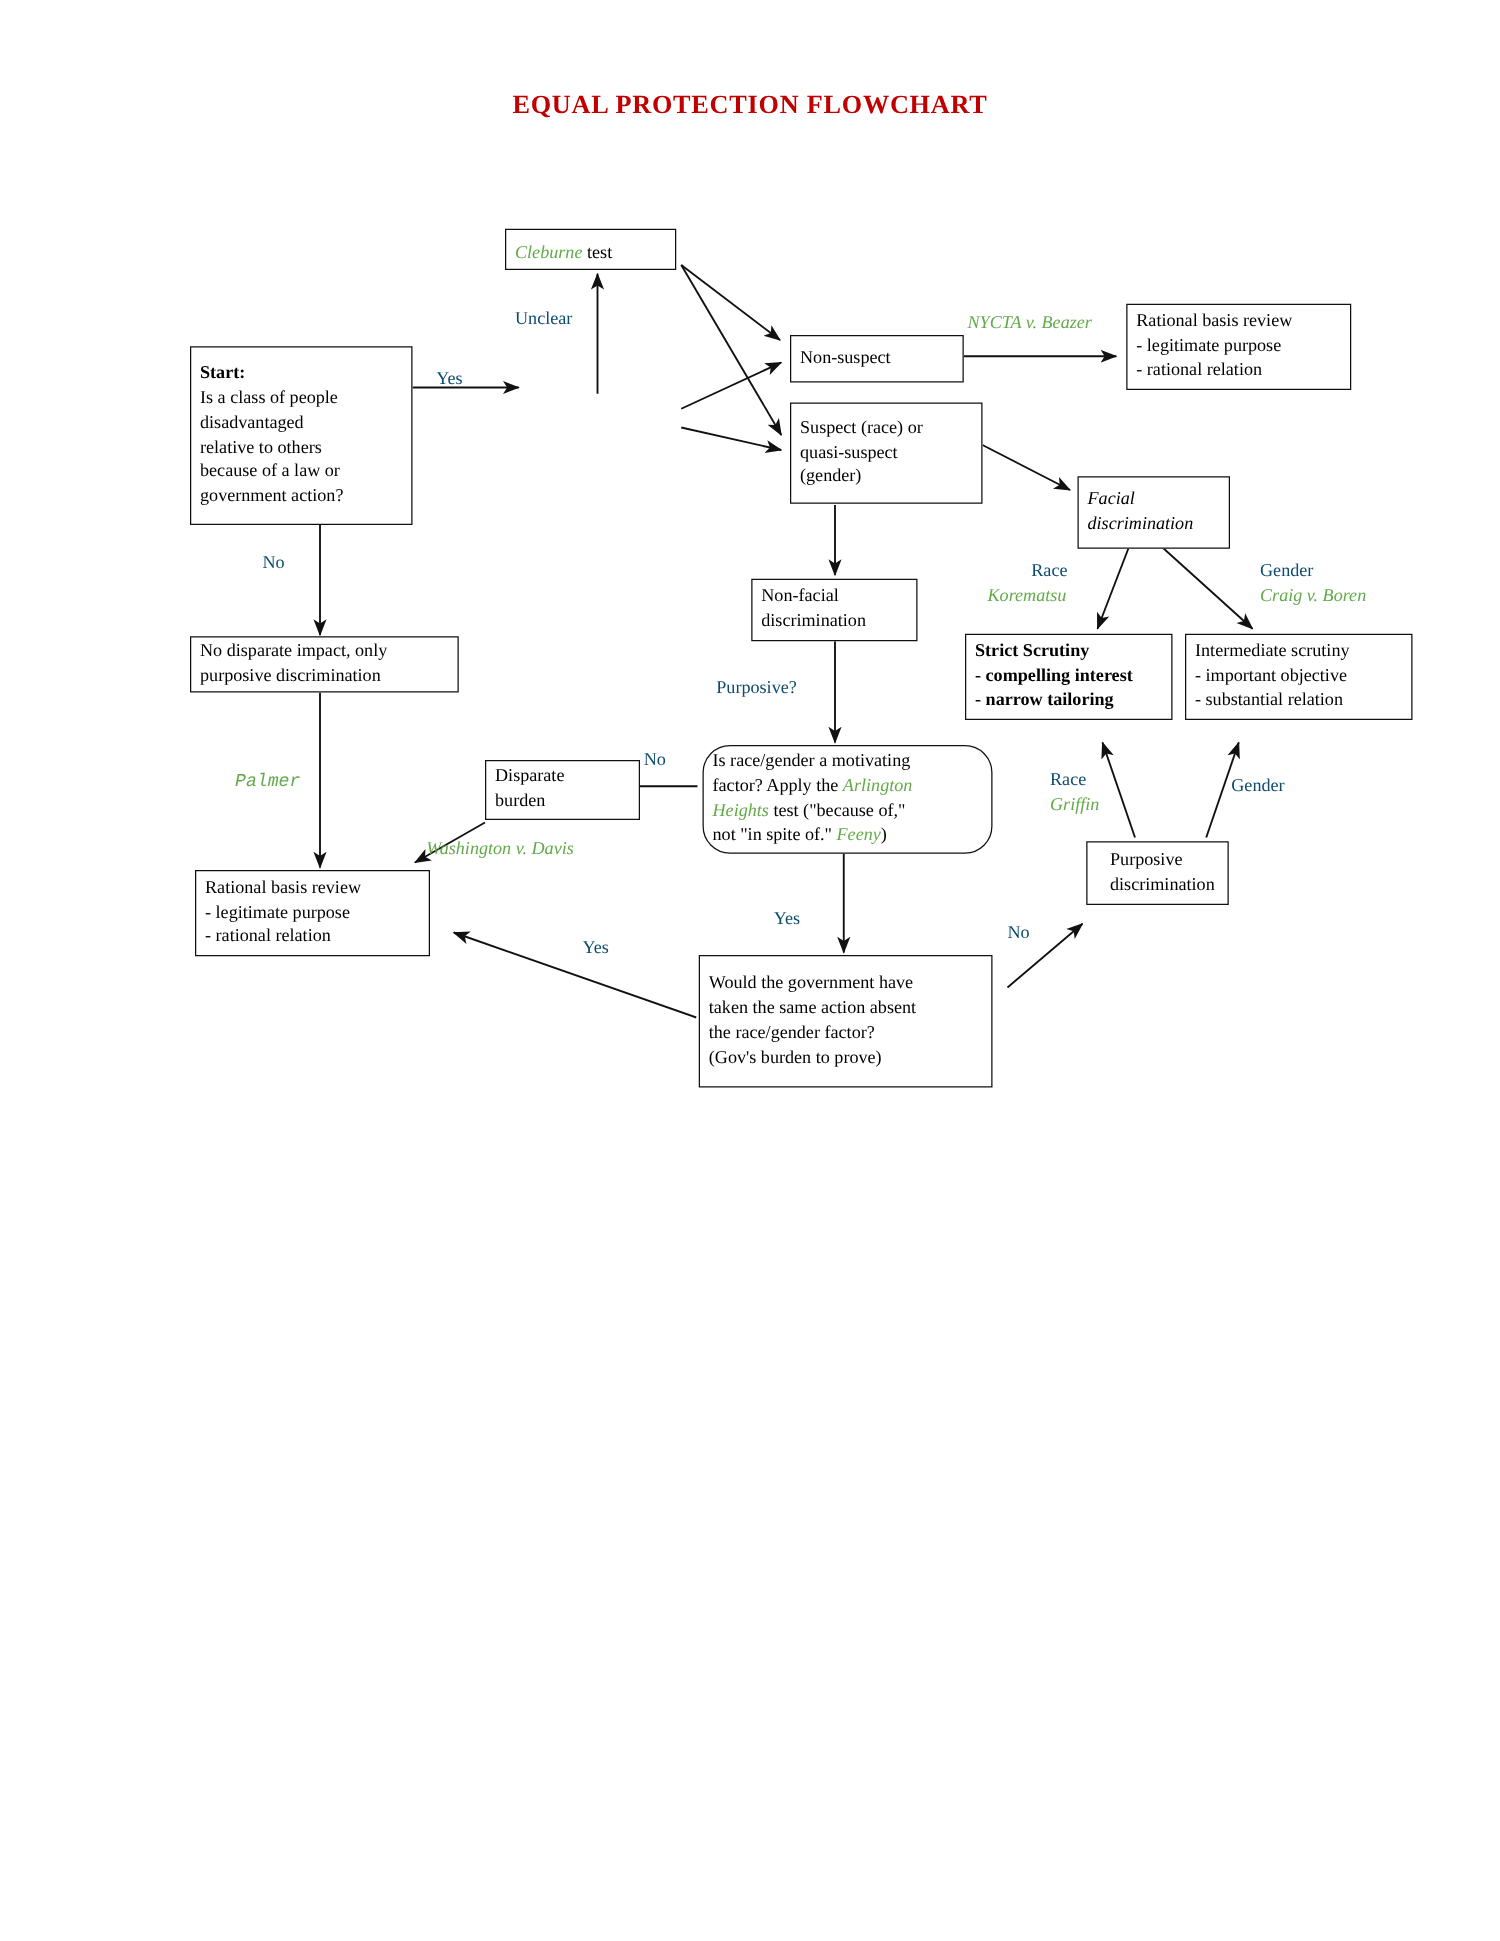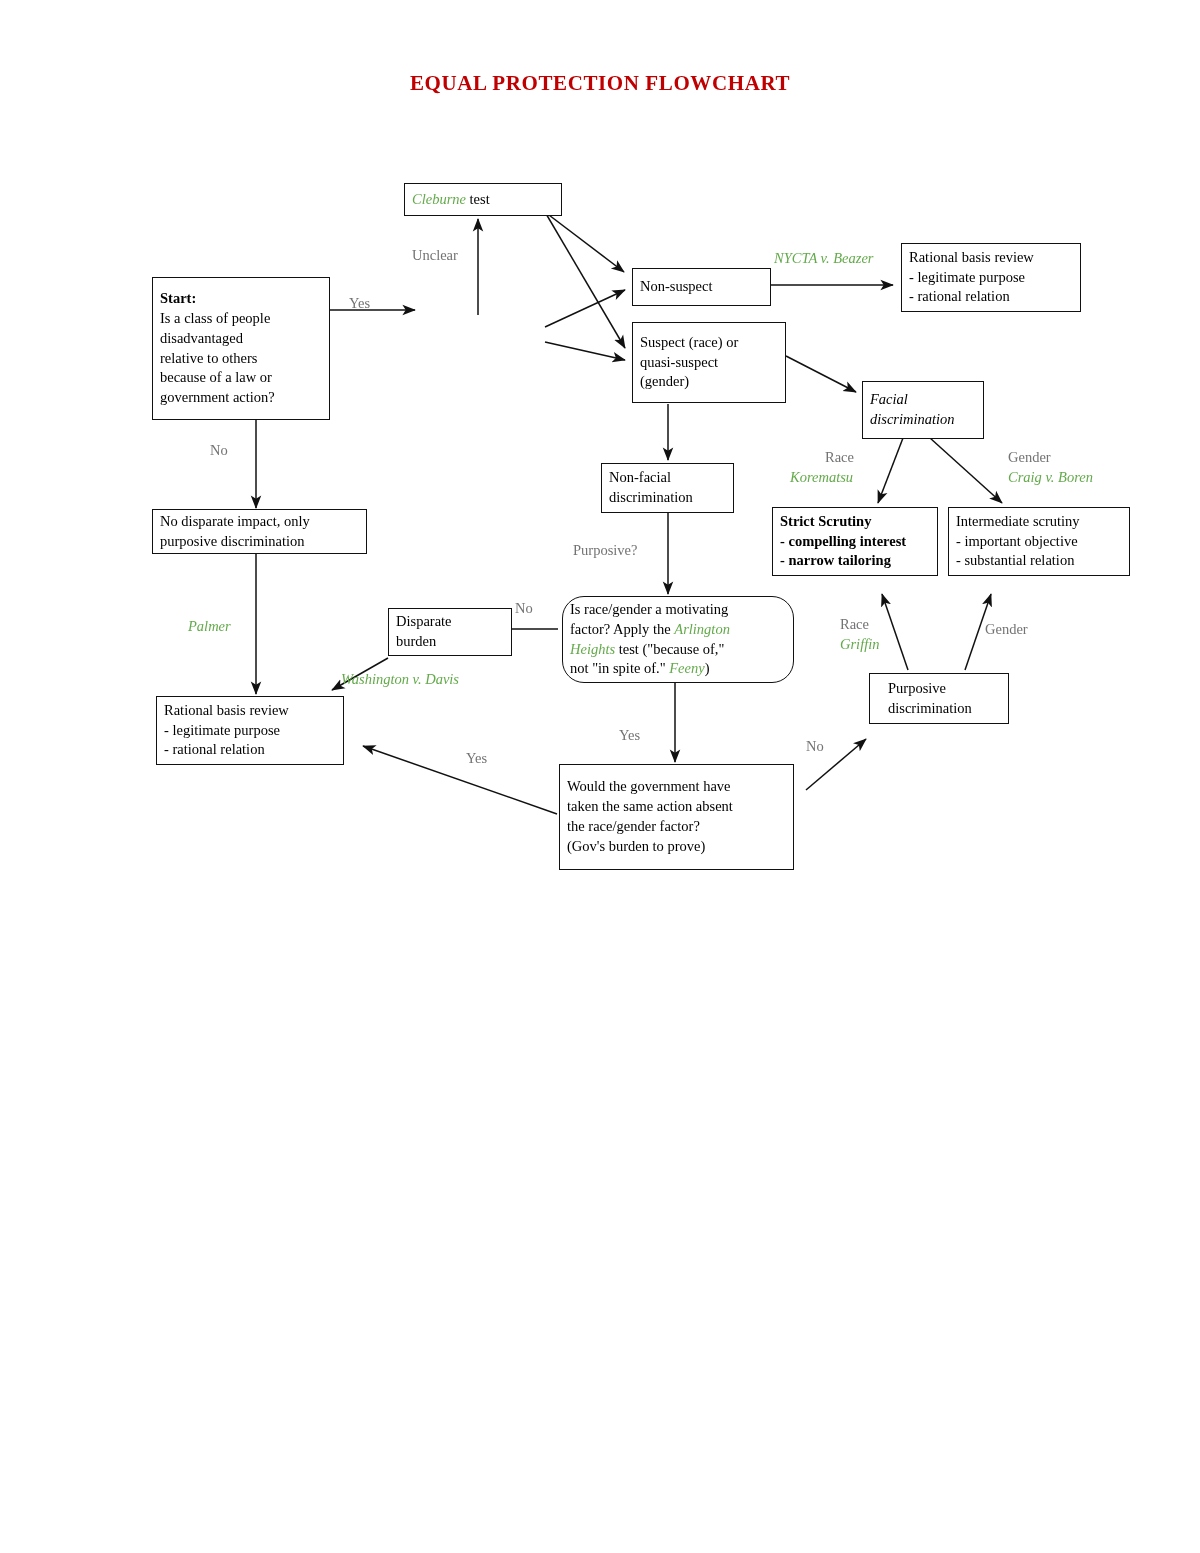--- a/index.html
+++ b/index.html
@@ -50,21 +50,21 @@
   .bold { font-weight: bold; }
   .case {
     color: #63aa4a;
     font-style: italic;
   }
   .lbl {
     position: absolute;
     font-size: 14.5px;
     line-height: 1.25;
     white-space: nowrap;
-    color: #737373;
+    color: #0c4a6e;
   }
   .lbl.case-lbl {
     color: #63aa4a;
     font-style: italic;
   }
   svg#edges {
     position: absolute;
     left: 0;
     top: 0;
     width: 1200px;
@@ -134,21 +134,21 @@
   <div class="box vcenter" style="left:152px; top:277px; width:178px; height:143px;">
     <span class="ln bold">Start:</span>
     <span class="ln">Is a class of people</span>
     <span class="ln">disadvantaged</span>
     <span class="ln">relative to others</span>
     <span class="ln">because of a law or</span>
     <span class="ln">government action?</span>
   </div>
 
 
-  <div class="box vcenter" style="left:404px; top:183px; width:158px; height:33px; padding:2px 7px;">
+  <div class="box vcenter" style="left:404px; top:183px; width:137px; height:33px; padding:2px 7px;justify-content:flex-end;">
     <span class="ln"><i class="case">Cleburne</i><span> test</span></span>
   </div>
 
   <div class="box vcenter" style="left:632px; top:268px; width:139px; height:35px; padding:18px 7px;">
     <span class="ln">Non-suspect</span>
   </div>
 
   <div class="box vcenter" style="left:632px; top:322px; width:154px; height:81px;">
     <span class="ln">Suspect (race) or</span>
     <span class="ln">quasi-suspect</span>
@@ -193,21 +193,21 @@
     <span class="ln"><span>factor? Apply the </span><i class="case">Arlington</i></span>
     <span class="ln"><i class="case">Heights</i><span> test ("because of,"</span></span>
     <span class="ln"><span>not "in spite of." </span><i class="case">Feeny</i><span>)</span></span>
   </div>
 
   <div class="box vcenter" style="left:388px; top:608px; width:124px; height:48px;font-family:Liberation Serif, serif;">
     <span class="ln">Disparate</span>
     <span class="ln">burden</span>
   </div>
 
-  <div class="box vcenter" style="left:869px; top:673px; width:140px; height:51px;padding-left:18px;">
+  <div class="box vcenter" style="left:869px; top:673px; width:114px; height:51px;padding-left:18px;">
     <span class="ln">Purposive</span>
     <span class="ln">discrimination</span>
   </div>
 
   <div class="box vcenter" style="left:156px; top:696px; width:188px; height:69px;">
     <span class="ln">Rational basis review</span>
     <span class="ln">- legitimate purpose</span>
     <span class="ln">- rational relation</span>
   </div>
 
@@ -229,21 +229,21 @@
   <div class="lbl" style="left:825px; top:448px;">Race</div>
 
   <div class="lbl case-lbl" style="left:790px; top:468px;">Korematsu</div>
 
   <div class="lbl" style="left:1008px; top:448px;">Gender</div>
 
   <div class="lbl case-lbl" style="left:1008px; top:468px;">Craig v. Boren</div>
 
   <div class="lbl" style="left:573px; top:541px;">Purposive?</div>
 
-  <div class="lbl case-lbl" style="left:188px; top:617px;">Palmer</div>
+  <div class="lbl case-lbl" style="left:188px; top:617px;font-family:Liberation Mono, monospace;">Palmer</div>
 
   <div class="lbl case-lbl" style="left:341px; top:670px;">Washington v. Davis</div>
 
   <div class="lbl" style="left:515px; top:599px;">No</div>
 
   <div class="lbl" style="left:619px; top:726px;">Yes</div>
 
   <div class="lbl" style="left:466px; top:749px;">Yes</div>
 
   <div class="lbl" style="left:806px; top:737px;">No</div>

